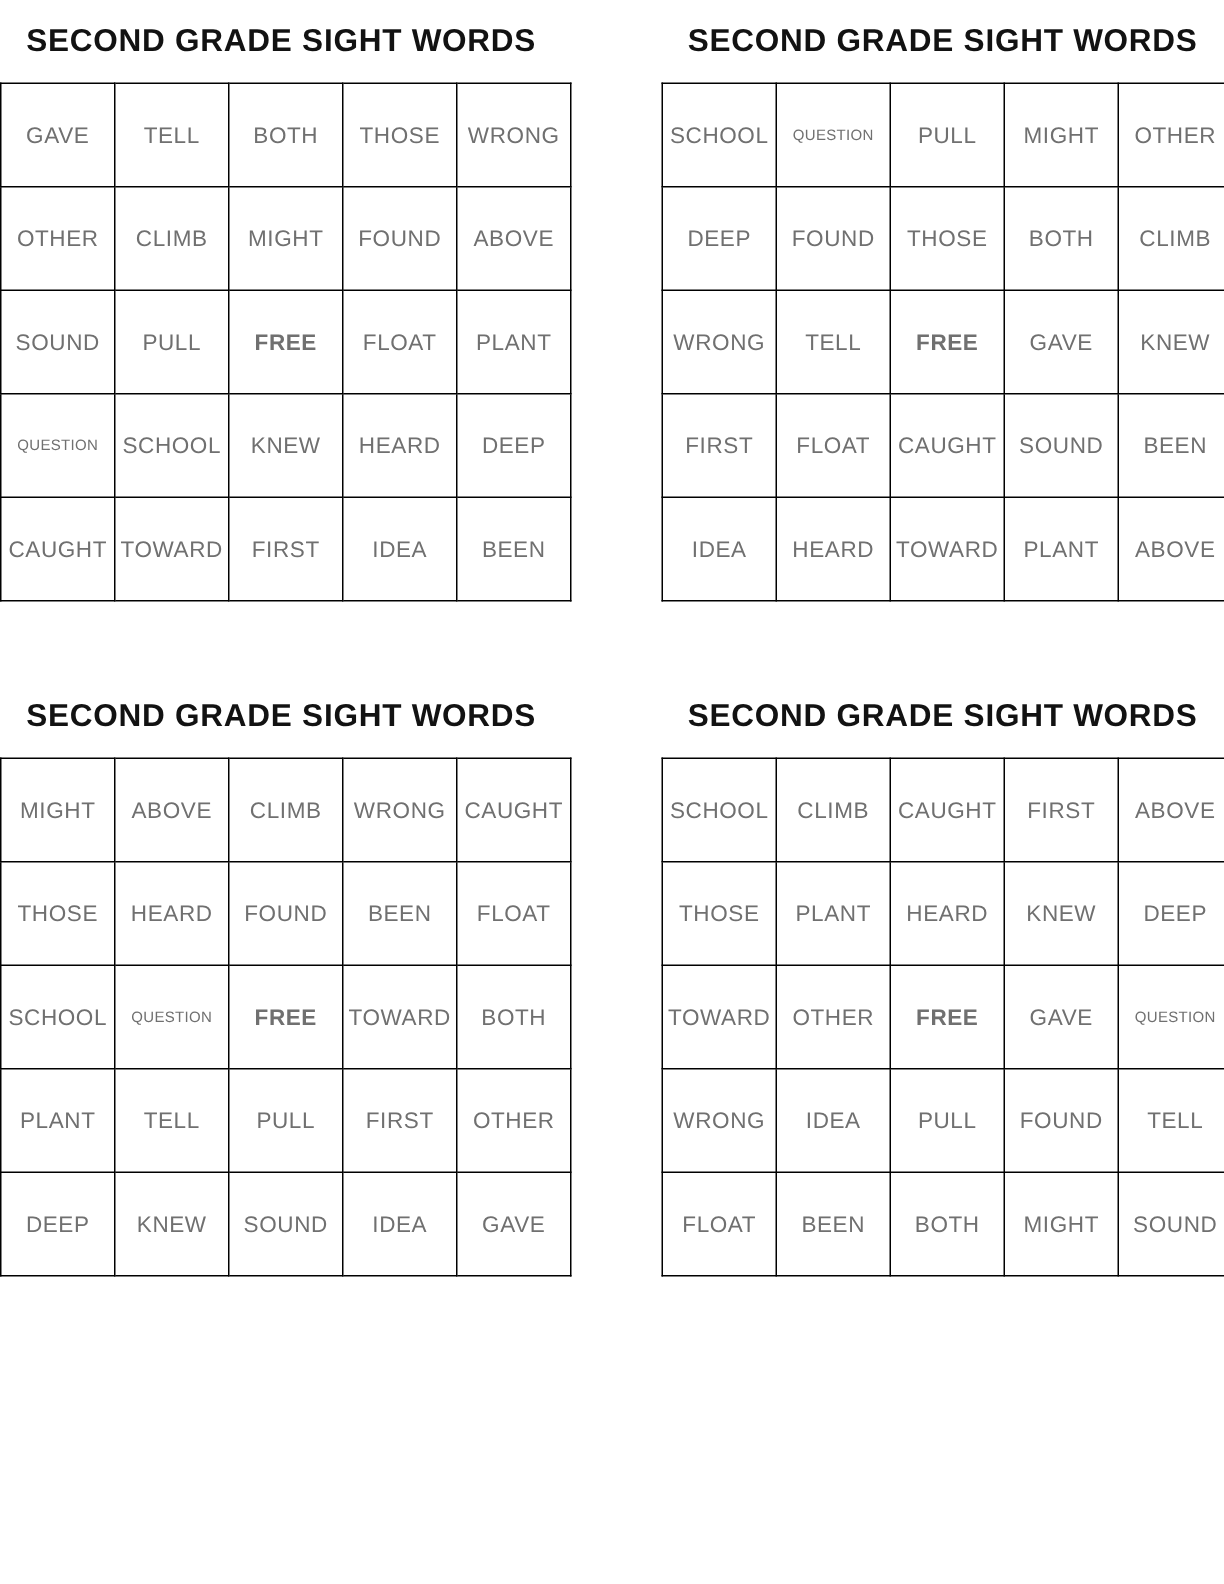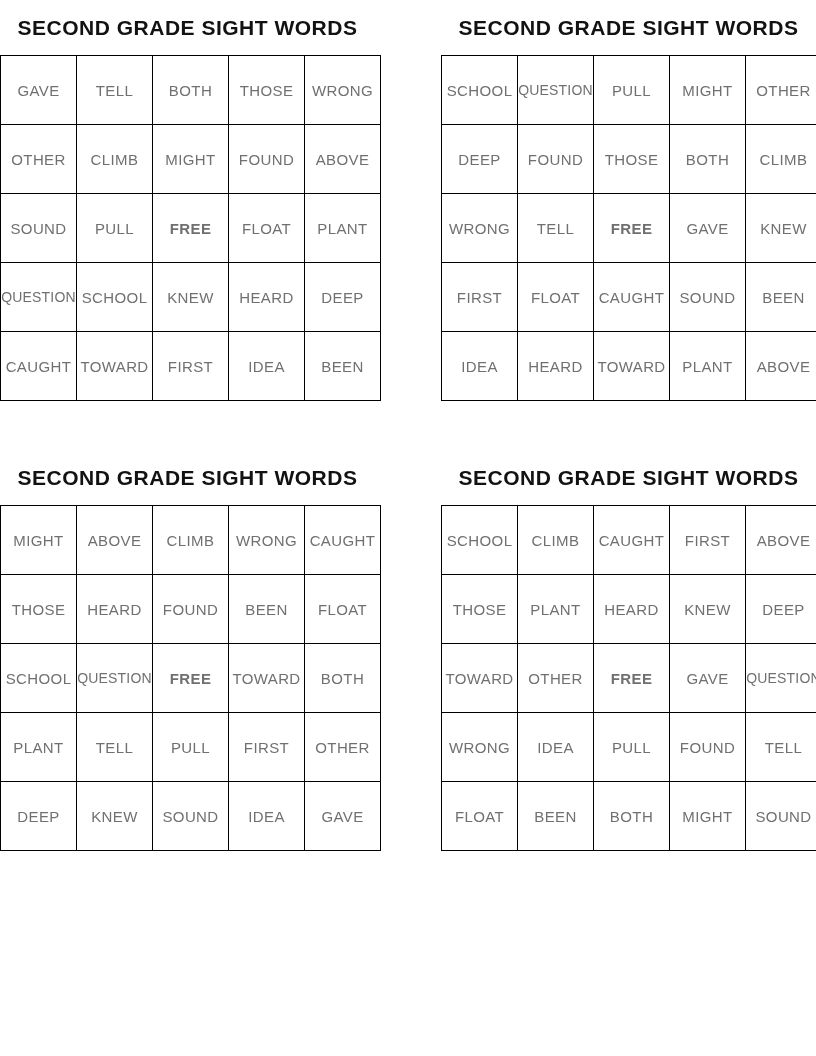--- a/index.html
+++ b/index.html
@@ -36,21 +36,21 @@
     height: 68px;
     border: 1px solid #000000;
     text-align: center;
     vertical-align: middle;
     font-size: 15px;
     color: #707070;
     letter-spacing: 0.4px;
     padding: 0;
     overflow: hidden;
   }
-  table.bingo td.small { font-size: 14px; letter-spacing: 0.2px; }
+  table.bingo td.small { font-size: 10px; letter-spacing: 0.2px; }
   table.bingo td.free  { font-weight: 700; }
   #card-0 { left: 0;     top: 0;   }
   #card-1 { left: 441px; top: 0;   }
   #card-2 { left: 0;     top: 450px; }
   #card-3 { left: 441px; top: 450px; }
 </style>
 </head>
 <body>
 
 <div class="card" id="card-0">

